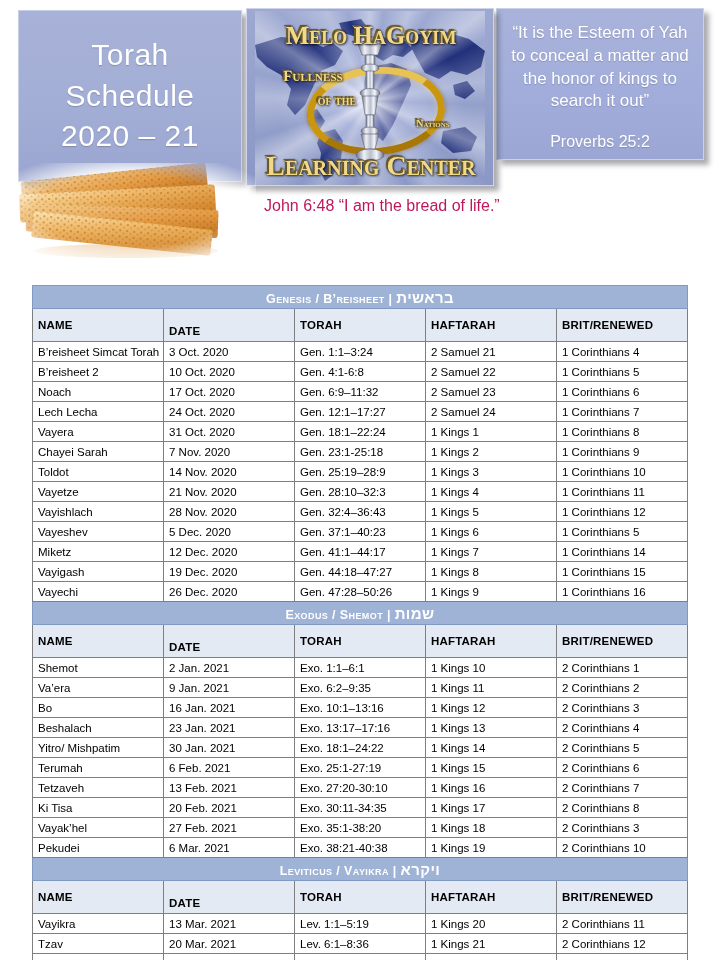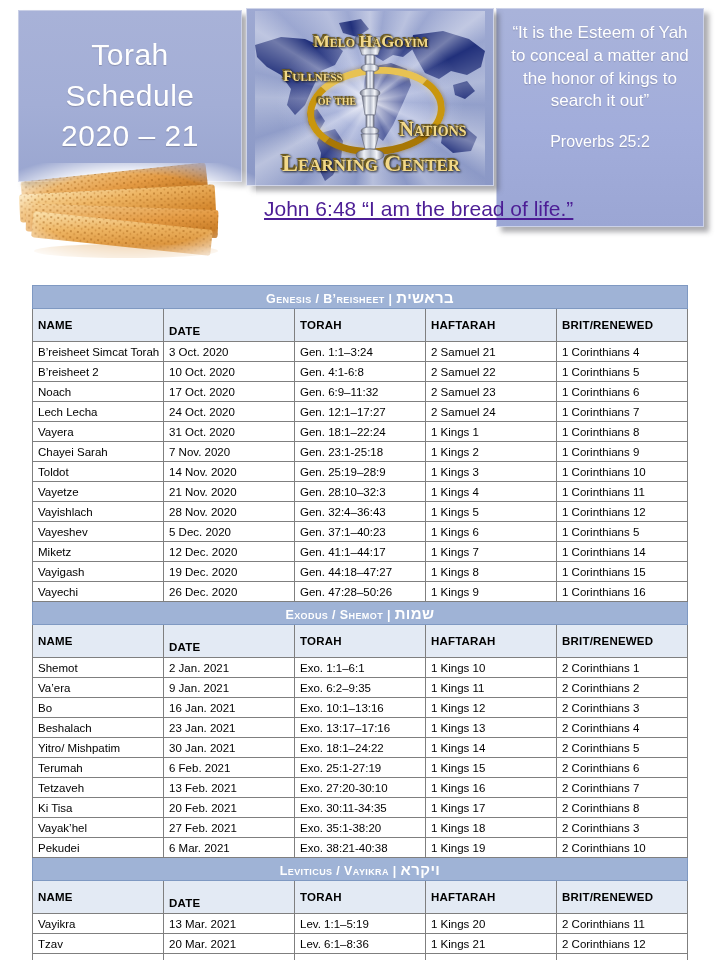--- a/index.html
+++ b/index.html
@@ -123,33 +123,33 @@
        1px 1px 0 #f2d98a,
       -1px -1px 0 #6b5a20,
        0 0 2px rgba(0,0,0,0.6);
     background: linear-gradient(180deg,#fdf3cf 0%, #d8b24a 45%, #8a6c18 100%);
     -webkit-background-clip: text;
     background-clip: text;
     -webkit-text-fill-color: transparent;
     filter: drop-shadow(1px 1px 1px rgba(0,0,0,0.75));
     white-space: nowrap;
   }
-  #lw-top    { top: 22px;  font-size: 17px; font-variant: small-caps; letter-spacing: 0px; }
+  #lw-top    { top: 12px;  font-size: 25px; font-variant: small-caps; letter-spacing: 0px; }
   #lw-full   { top: 58px; left: -58px; font-size: 15px; font-variant: small-caps; }
   #lw-of     { top: 83px; left: -34px; font-size: 14px; font-variant: small-caps; }
-  #lw-nat    { top: 108px; left: 62px; font-size: 20px; font-variant: small-caps; }
-  #lw-bottom { top: 140px; font-size: 24px; font-variant: small-caps; }
+  #lw-nat    { top: 108px; left: 62px; font-size: 10px; font-variant: small-caps; }
+  #lw-bottom { top: 140px; font-size: 28px; font-variant: small-caps; }
 
   
   #quote-panel {
     position: absolute;
     left: 496px;
     top: 8px;
     width: 208px;
-    height: 219px;
+    height: 152px;
     background: linear-gradient(180deg,#a9b3da 0%, #a2addb 55%, #9ba6d4 100%);
     border: 1px solid #cbd1e8;
     box-shadow: 5px 5px 5px rgba(70,70,80,0.45);
     box-sizing: border-box;
     padding: 13px 14px 0 14px;
     z-index: 3;
   }
   #quote-panel .qtext {
     color: #ffffff;
     font-size: 17px;
@@ -173,25 +173,24 @@
     width: 250px;
     height: 95px;
     z-index: 6;
   }
 
   
   #john-verse {
     position: absolute;
     left: 264px;
     top: 197px;
-    font-size: 21px;
-    color: #4c1d95;
+    font-size: 16px;
+    color: #be185d;
     z-index: 5;
     white-space: nowrap;
-    text-decoration: underline;
   }
 
   
   #schedule-wrap {
     position: absolute;
     left: 32px;
     top: 285px;
     width: 656px;
   }
   table.sched {

